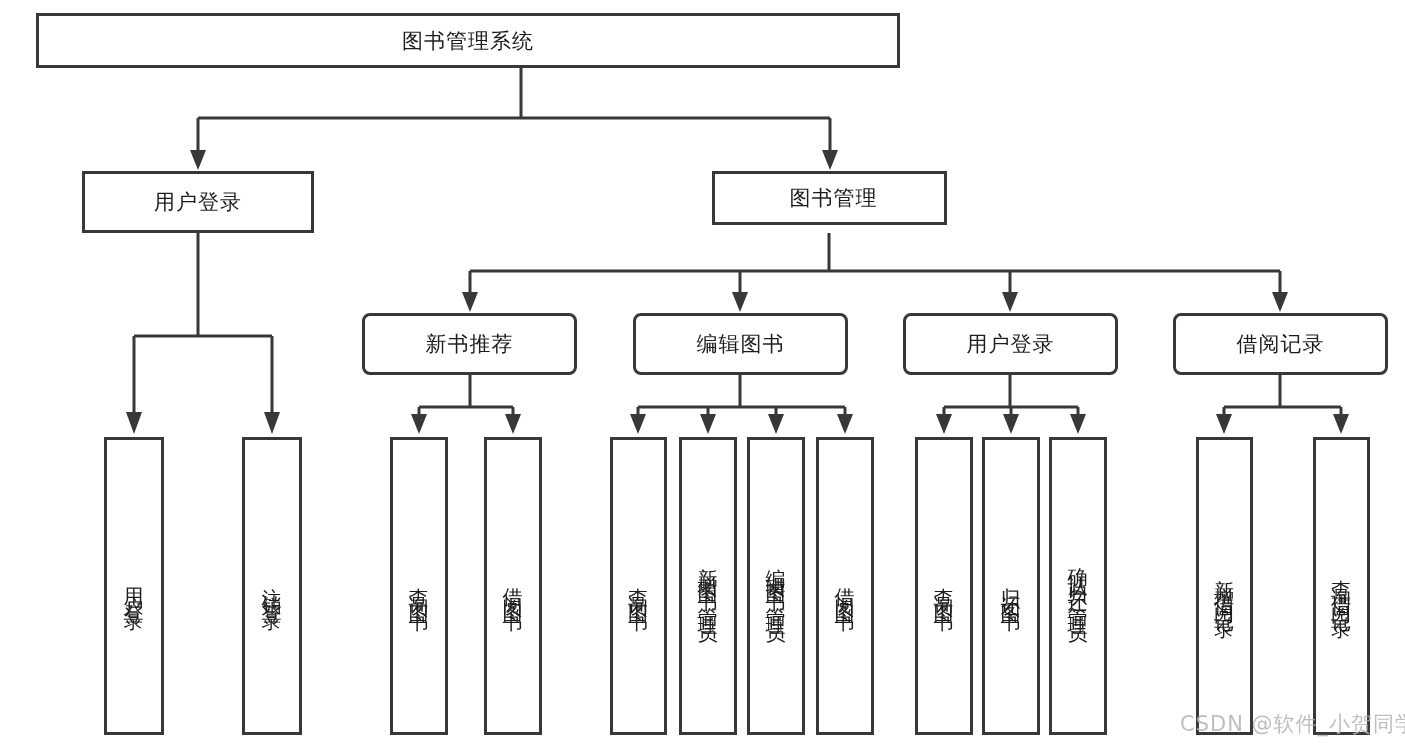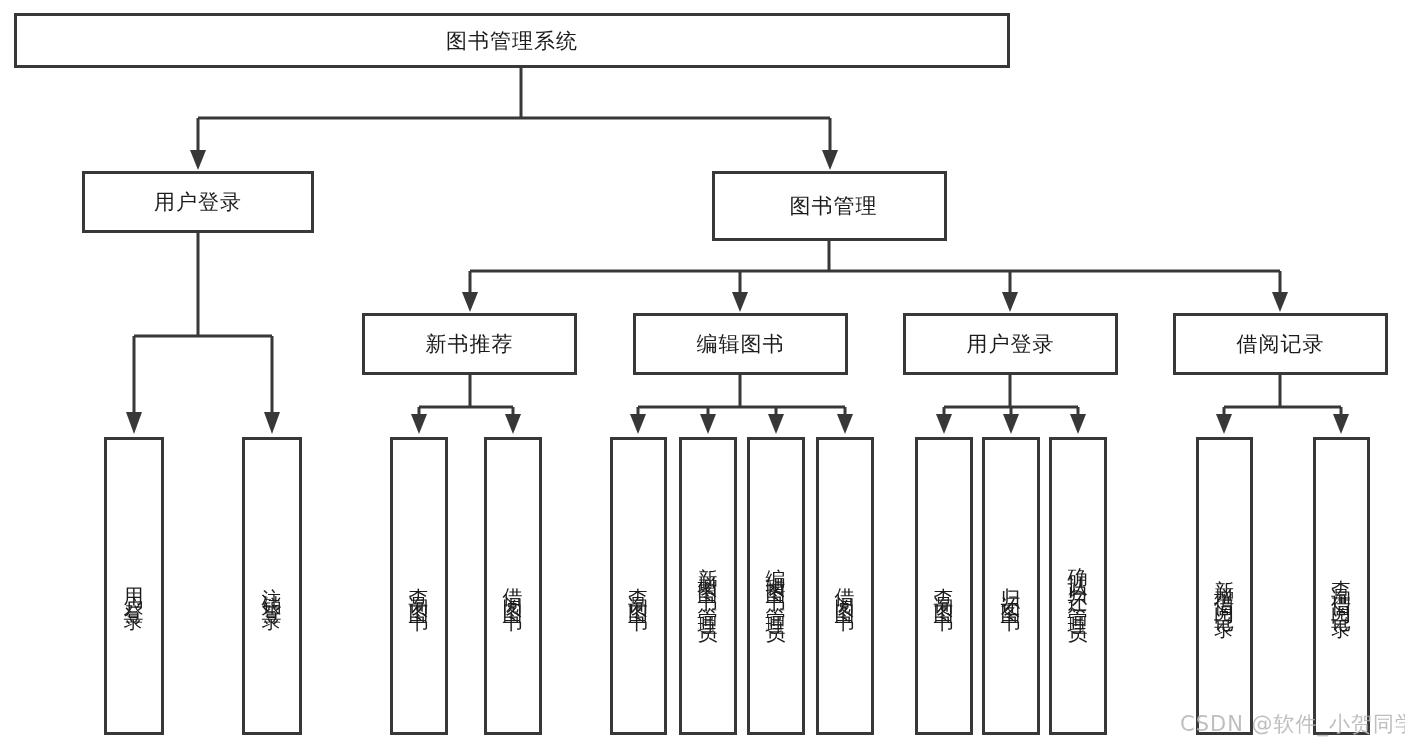--- a/index.html
+++ b/index.html
@@ -14,24 +14,24 @@
     display:flex; align-items:center; justify-content:center;
     text-align:center;
   }
   .h-node { font-size:21px; letter-spacing:1px; }
   .v-node {
     writing-mode:vertical-rl; text-orientation:mixed;
     font-size:20px; letter-spacing:8px; line-height:1;
     padding-top:4px;
   }
   
-  #root-box        { left:14px;  top:13px;  width:996px; height:55px; }
+  #root-box        { left:36px;  top:13px;  width:864px; height:55px; }
   #user-login-box  { left:82px;  top:171px; width:232px;  height:62px; }
-  #book-mgmt-box   { left:712px; top:171px; width:235px;  height:70px;padding-left:8px; }
-  .l2              { top:313px;  height:62px; width:215px; }
+  #book-mgmt-box   { left:712px; top:171px; width:235px;  height:54px;padding-left:8px; }
+  .l2              { top:313px;  height:62px; width:215px;border-radius:8px; }
   #rec-box         { left:362px; }
   #borrow-box      { left:633px; }
   #current-box     { left:903px; }
   #records-box     { left:1173px; }
   .leaf            { top:437px;  height:298px; }
   #leaf-a1 { left:104px;  width:60px; }
   #leaf-a2 { left:242px;  width:60px; }
   #leaf-r1 { left:390px;  width:58px; }
   #leaf-r2 { left:484px;  width:58px; }
   #leaf-b1 { left:610px;  width:57px; }

